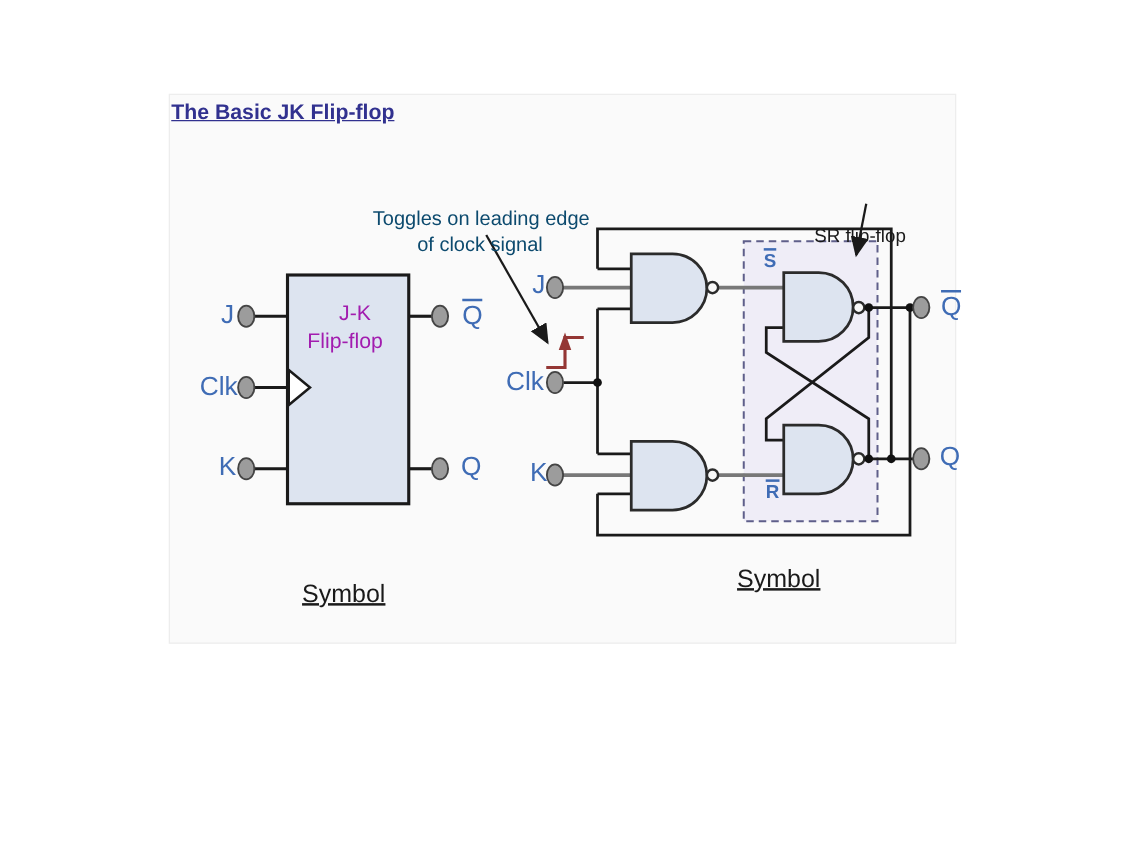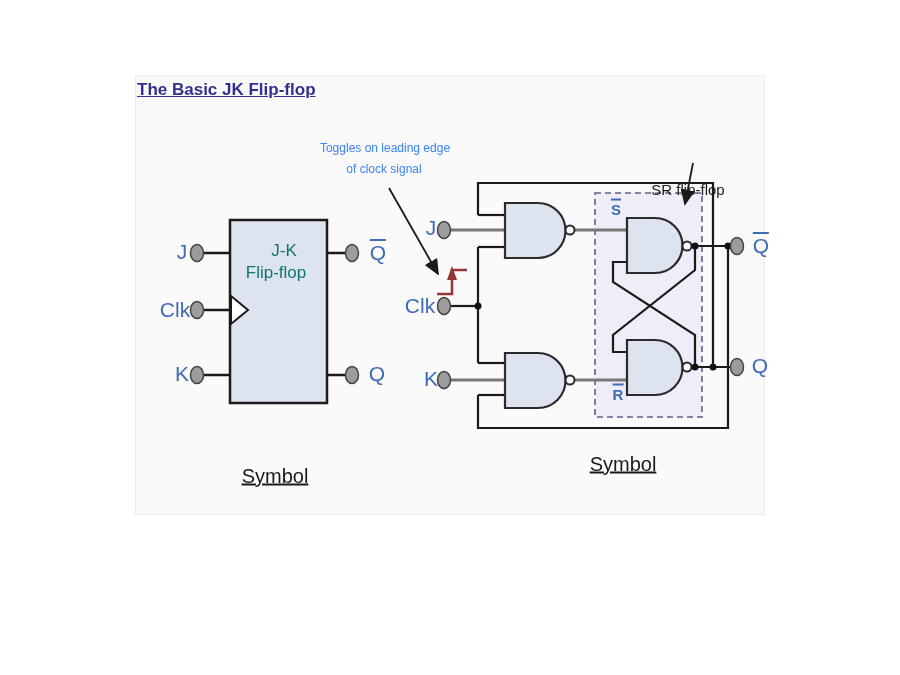--- a/index.html
+++ b/index.html
@@ -12,23 +12,23 @@
     background:#fafafa;border:1px solid #ededed;box-sizing:border-box;
   }
   svg.layer{position:absolute;left:0;top:0;}
   .lbl{position:absolute;white-space:nowrap;}
   .ctr{transform:translate(-50%,-50%);}
   .title{
     color:#31318f;font-size:17px;font-weight:bold;
     text-decoration:underline;letter-spacing:0px;
   }
   .pin{color:#3f6cb5;font-size:21px;}
-  .blocktext{color:#0f766e;font-size:17px;}
+  .blocktext{color:#a21caf;font-size:17px;}
   .caption{color:#1a1a1a;font-size:20px;text-decoration:underline;}
-  .ann{color:#3b82f6;font-size:12px;}
+  .ann{color:#0c4a6e;font-size:16px;margin-top:28px;}
   .srlbl{color:#1a1a1a;font-size:15px;}
   .srpin{color:#3f6cb5;font-size:15px;font-weight:bold;}
   .ovl{display:inline-block;border-top:2px solid currentColor;padding-top:1px;line-height:1;}
 </style>
 </head>
 <body>
 
 <div class="slide"></div>
 
 <svg class="layer" width="900" height="675" viewBox="0 0 900 675">

